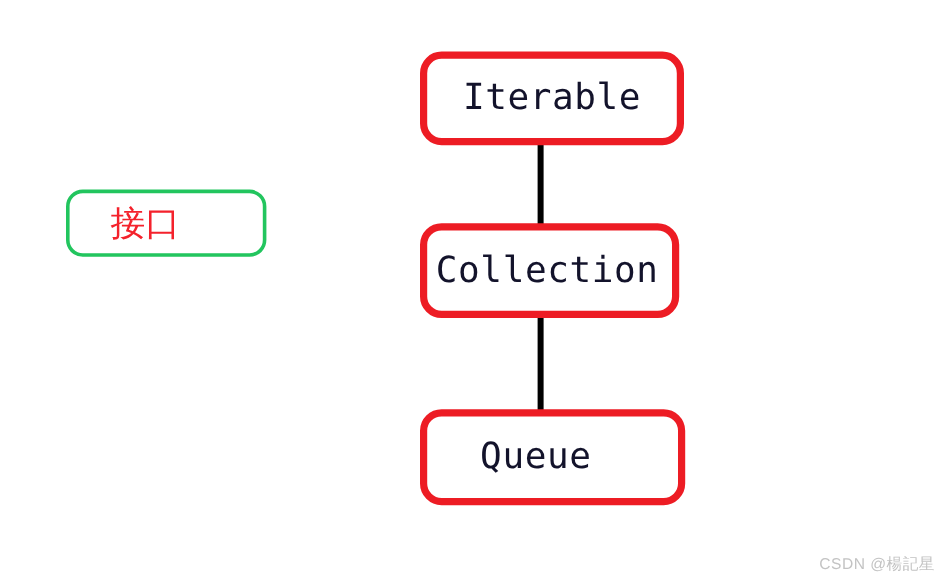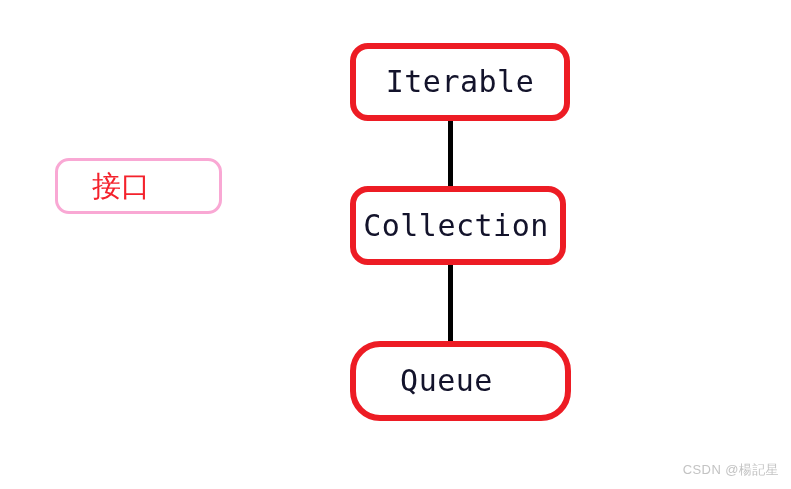--- a/index.html
+++ b/index.html
@@ -38,21 +38,21 @@
     font-family: "DejaVu Sans Mono", monospace;
     font-size: 30px;
     line-height: 1;
     color: #13132b;
     letter-spacing: 0.5px;
     white-space: nowrap;
   }
 
   #node-iterable   { left: 350px; top: 43px;  width: 220px; height: 78px; }
   #node-collection { left: 350px; top: 186px; width: 216px; height: 79px; }
-  #node-queue      { left: 350px; top: 341px; width: 221px; height: 80px; border-radius: 30px; }
+  #node-queue      { left: 350px; top: 341px; width: 221px; height: 80px; }
 
   
   #node-queue .node-label { position: relative; left: -14px; }
   #node-collection .node-label { position: relative; left: -2px; }
 
   
   .connector {
     position: absolute;
     background: #000000;
     width: 5px;
@@ -63,21 +63,21 @@
 
   
   #legend-interface {
     position: absolute;
     box-sizing: border-box;
     left: 55px;
     top: 158px;
     width: 167px;
     height: 56px;
     background: #ffffff;
-    border: 3px solid #f9a8d4;
+    border: 3px solid #22c55e;
     border-radius: 14px;
     display: flex;
     align-items: center;
     z-index: 3;
   }
   #legend-interface .legend-label {
     font-family: "DejaVu Sans", sans-serif;
     font-size: 29px;
     line-height: 1;
     color: #F4222C;

